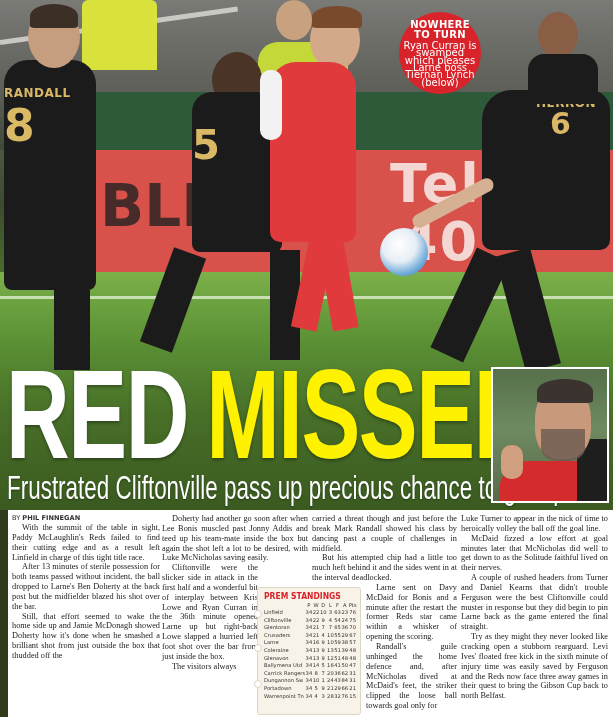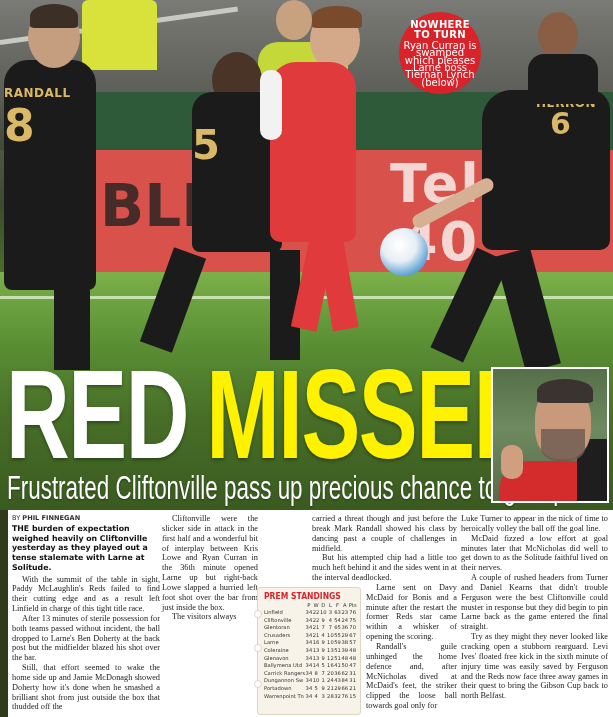--- a/index.html
+++ b/index.html
@@ -157,27 +157,27 @@
 </div>
 
 <div class="article">
   <div class="paper">
 
     <div class="col c1">
       <div class="byline">
         <span>BY</span>
         <b>PHIL FINNEGAN</b>
       </div>
-      <div class="standfirst">THE burden of expectation weighed heavily on Cliftonville yesterday as they played out a tense stalemate with Larne at Solitude.</div>
       <p>With the summit of the table in sight, Paddy McLaughlin's Reds failed to find their cutting edge and as a result left Linfield in charge of this tight title race.</p>
       <p>After 13 minutes of sterile possession for both teams passed without incident, the ball dropped to Larne's Ben Doherty at the back post but the midfielder blazed his shot over the bar.</p>
       <p>Still, that effort seemed to wake the home side up and Jamie McDonagh showed Doherty how it's done when he smashed a brilliant shot from just outside the box that thudded off the</p>
     </div>
 
     <div class="col c2">
+      <p>Doherty had another go soon after when Lee Bonis muscled past Jonny Addis and teed up his team-mate inside the box but again the shot left a lot to be desired, with Luke McNicholas saving easily.</p>
       <div class="c2-narrow">
         <p>Cliftonville were the slicker side in attack in the first half and a wonderful bit of interplay between Kris Lowe and Ryan Curran in the 36th minute opened Larne up but right-back Lowe slapped a hurried left foot shot over the bar from just inside the box.</p>
         <p>The visitors always</p>
       </div>
     </div>
 
     <div class="col c3">
       <p class="noindent">carried a threat though and just before the break Mark Randall showed his class by dancing past a couple of challenges in midfield.</p>
       <p>But his attempted chip had a little too much heft behind it and the sides went in at the interval deadlocked.</p>
       <div style="margin-left:54px;">

